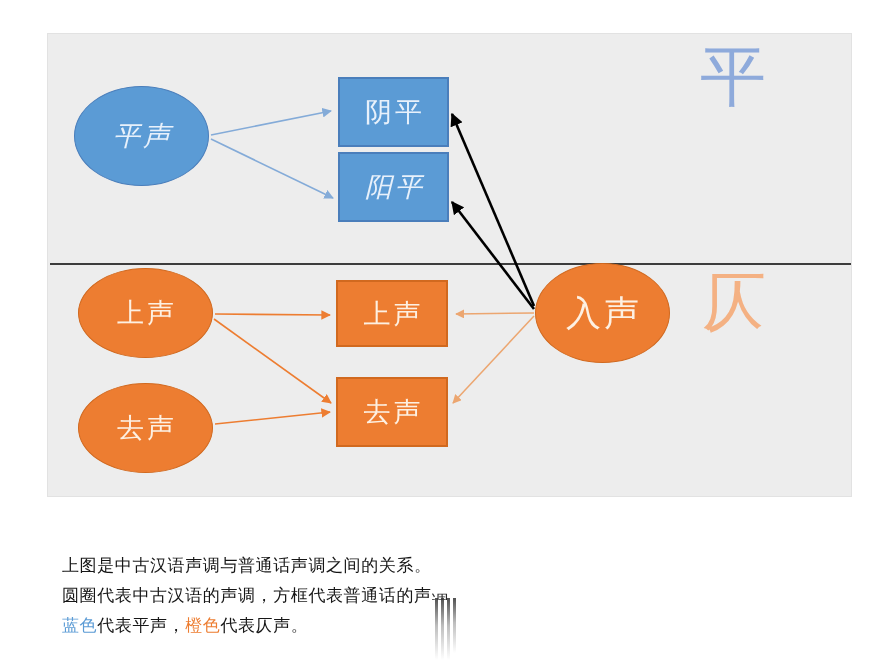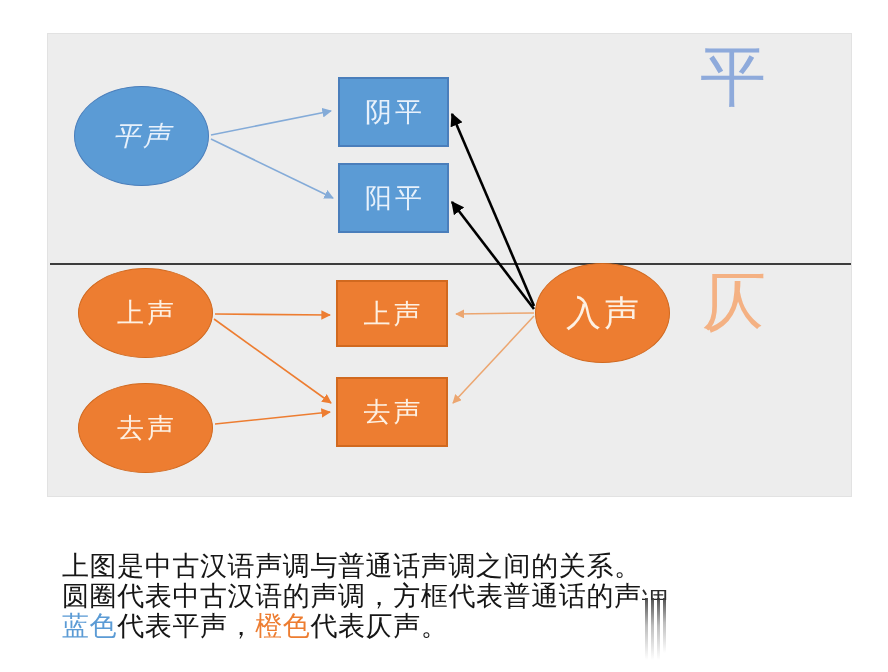--- a/index.html
+++ b/index.html
@@ -16,32 +16,32 @@
   svg.connectors{position:absolute;left:0;top:0;width:888px;height:672px;z-index:1;pointer-events:none;}
   .node{
     position:absolute;z-index:2;display:flex;align-items:center;justify-content:center;
     font-size:27px;letter-spacing:3px;text-indent:3px;box-sizing:border-box;
   }
   .ellipse{border-radius:50%;}
   .blue-node{background:var(--blue,#5b9bd5);border:1px solid var(--blue-border,#4a7ebb);color:#e8f1fb;}
   .orange-node{background:var(--orange,#ed7d31);border:1px solid var(--orange-border,#d1691f);color:#fdf0e2;align-items:center;}
   #node-pingsheng{left:74px;top:86px;width:135px;height:100px;font-style:italic;}
   #node-yinping{left:338px;top:77px;width:111px;height:70px;border-width:2px;}
-  #node-yangping{left:338px;top:163px;width:111px;height:70px;border-width:2px;}
+  #node-yangping{left:338px;top:152px;width:111px;height:70px;border-width:2px;font-style:italic;}
   #node-shangsheng-old{left:78px;top:268px;width:135px;height:90px;}
   #node-qusheng-old{left:78px;top:383px;width:135px;height:90px;}
   #node-shangsheng-new{left:336px;top:280px;width:112px;height:67px;border-width:2px;}
   #node-qusheng-new{left:336px;top:377px;width:112px;height:70px;border-width:2px;}
   #node-rusheng{left:535px;top:263px;width:135px;height:100px;font-size:35px;}
   .watermark{position:absolute;z-index:2;line-height:1;letter-spacing:0;text-indent:0;}
   #wm-ping{left:700px;top:44px;font-size:66px;color:var(--blue-watermark,#8eaadb);}
   #wm-ze{left:702px;top:270px;font-size:64px;color:var(--orange-watermark,#f4b183);}
   .caption{
     position:absolute;left:62px;top:551px;width:620px;z-index:2;
-    font-size:27px;line-height:30px;color:#161616;letter-spacing:0.6px;
+    font-size:17px;line-height:30px;color:#161616;letter-spacing:0.6px;
   }
   .caption .line{white-space:nowrap;}
   .c-blue{color:var(--blue,#5b9bd5);text-align:right;}
   .c-orange{color:var(--orange,#ed7d31);}
   
   .glitch{display:inline-block;position:relative;width:25px;height:24px;vertical-align:bottom;}
   .glitch-char{display:block;height:13px;overflow:hidden;color:#2b2b2b;}
   .streak{position:absolute;width:3px;height:62px;top:11px;
     background:linear-gradient(to bottom,rgba(50,50,50,0.85),rgba(110,110,110,0.45) 45%,rgba(190,190,190,0));}
   .streak.s1{left:3px;} .streak.s2{left:9px;} .streak.s3{left:15px;} .streak.s4{left:21px;height:55px;}

